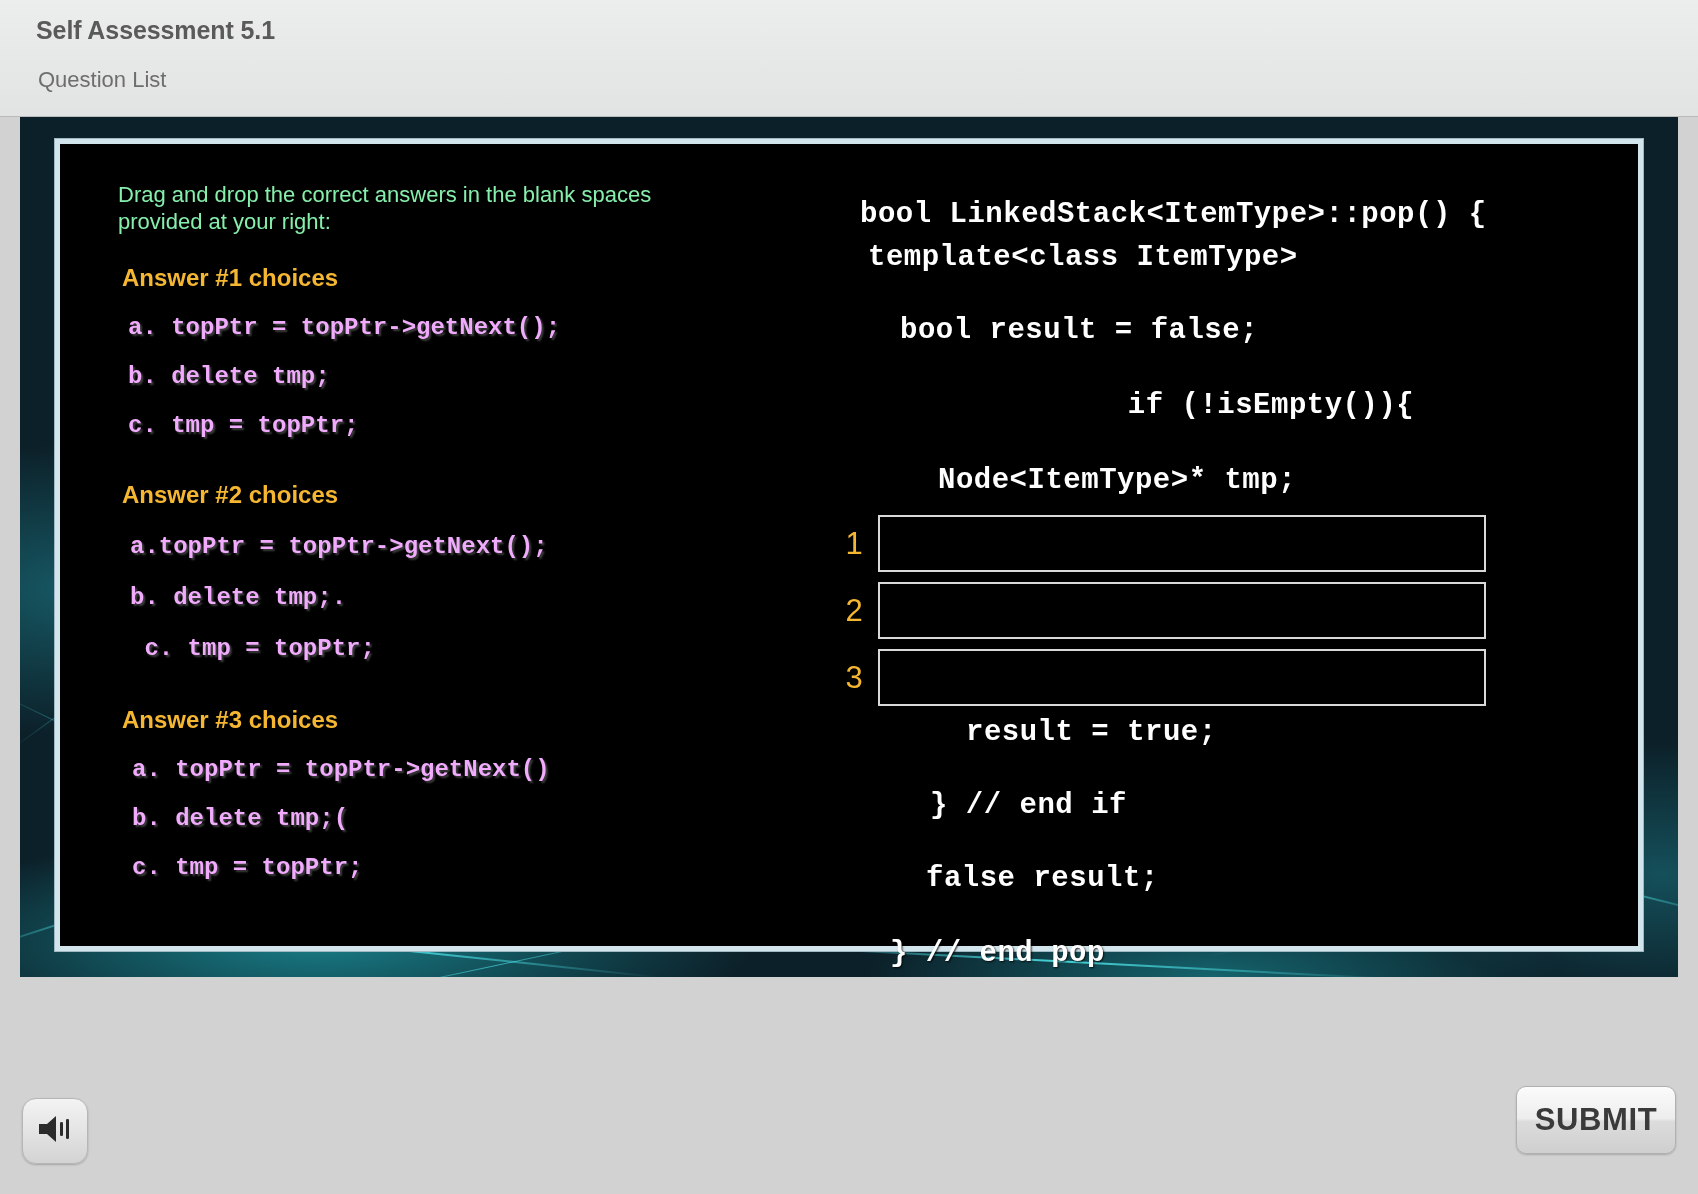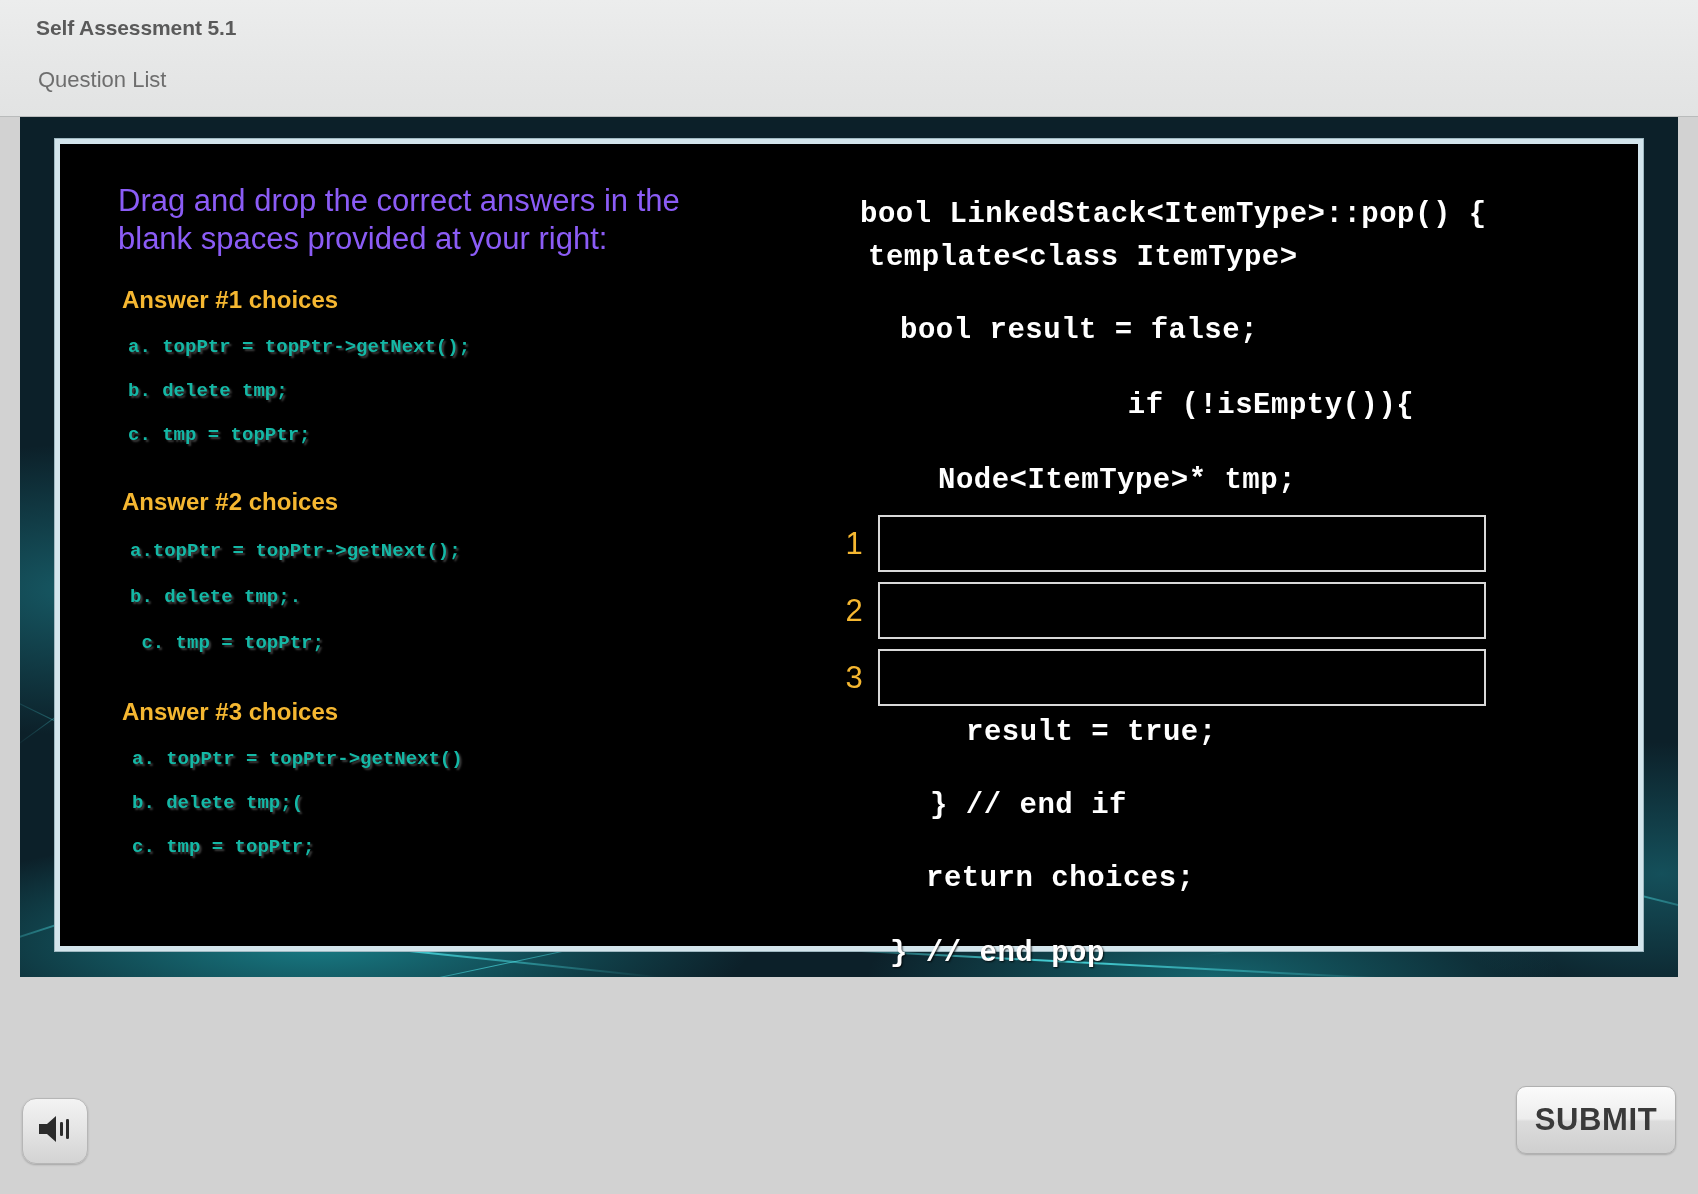--- a/index.html
+++ b/index.html
@@ -22,21 +22,21 @@
     width: 1698px;
     height: 117px;
     background: linear-gradient(180deg, #eceded 0%, #e6e7e7 55%, #e2e3e3 100%);
     border-bottom: 1px solid #b9bbbb;
     box-sizing: border-box;
   }
   #page-title {
     position: absolute;
     left: 36px;
     top: 16px;
-    font-size: 21px;
+    font-size: 25px;
     font-weight: bold;
     color: #5a5a5a;
     letter-spacing: -0.1px;
   }
   #page-subtitle {
     position: absolute;
     left: 38px;
     top: 67px;
     font-size: 22px;
     font-weight: normal;
@@ -82,38 +82,38 @@
   
   #left-panel {
     position: absolute;
     left: 0; top: 0;
     width: 770px;
     height: 100%;
     box-sizing: border-box;
     padding: 38px 10px 0 58px;
   }
   #prompt-text {
-    color: #8b5cf6;
-    font-size: 31px;
+    color: #86efac;
+    font-size: 22px;
     line-height: 1.22;
     font-family: "Liberation Sans", sans-serif;
     text-shadow: 2px 2px 2px rgba(0,0,0,0.9);
     width: 600px;
     margin-bottom: 28px;
   }
   .group-heading {
     color: #f5b731;
     font-size: 24px;
     font-weight: bold;
     font-family: "Liberation Sans", sans-serif;
     margin: 0 0 4px 4px;
   }
   .choice {
-    color: #14b8a6;
-    font-size: 19px;
+    color: #f0abfc;
+    font-size: 24px;
     font-family: "Liberation Mono", monospace;
     font-weight: bold;
     text-shadow: 2px 2px 2px rgba(255,255,255,0.25), 1px 1px 0 rgba(0,0,0,0.9);
     white-space: pre;
   }
   
   #group-1 { margin-top: 2px; }
   #group-1 .choice { margin: 22px 0 0 10px; }
   #group-2 { margin-top: 42px; }
   #group-2 .choice { margin: 24px 0 0 12px; }
@@ -289,21 +289,21 @@
           <div class="dz-box"></div>
         </div>
         <div class="dropzone-row">
           <div class="dz-number">3</div>
           <div class="dz-box"></div>
         </div>
       </div>
 
       <div class="code-line cl-5">result = true;</div>
       <div class="code-line cl-6">} // end if</div>
-      <div class="code-line cl-7">return choices;</div>
+      <div class="code-line cl-7">false result;</div>
       <div class="code-line cl-8">} // end pop</div>
 
     </div>
 
   </div>
 </div>
 
 <div id="footer"></div>
 
 <div id="sound-button">

